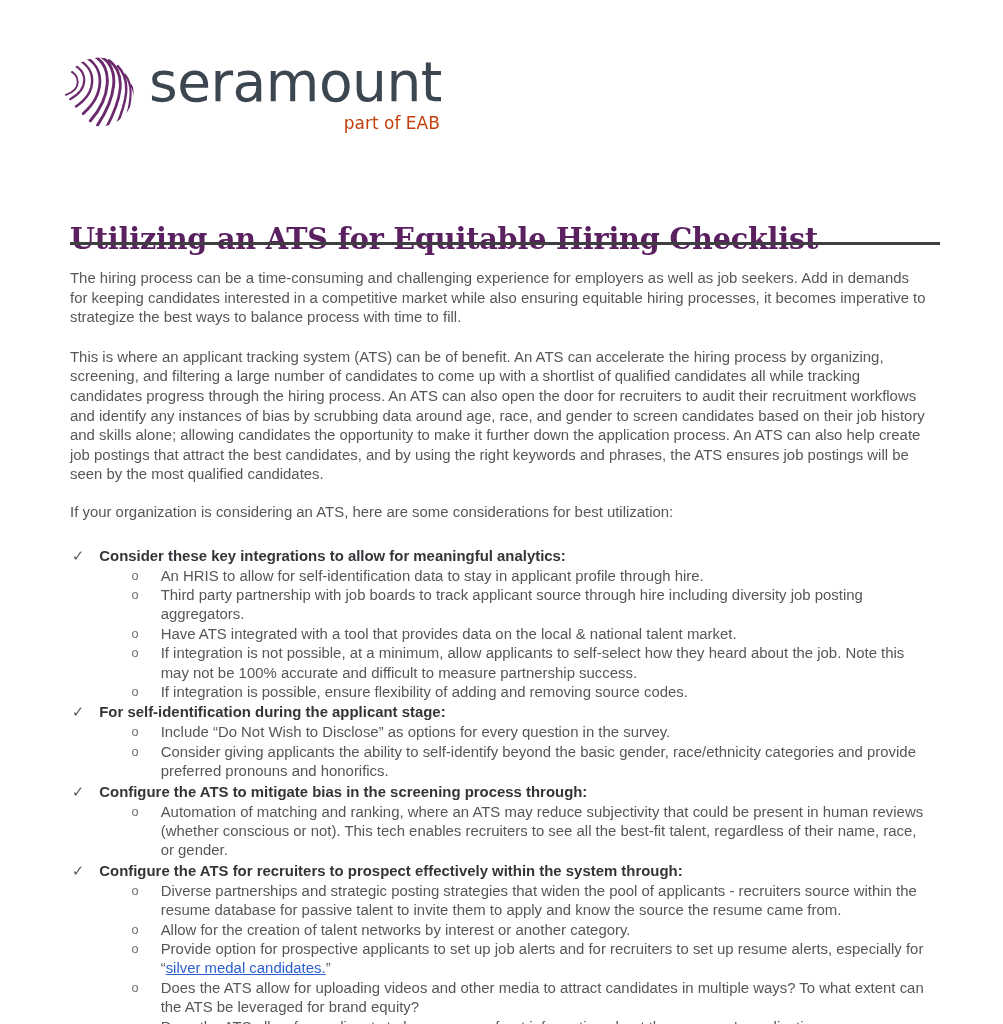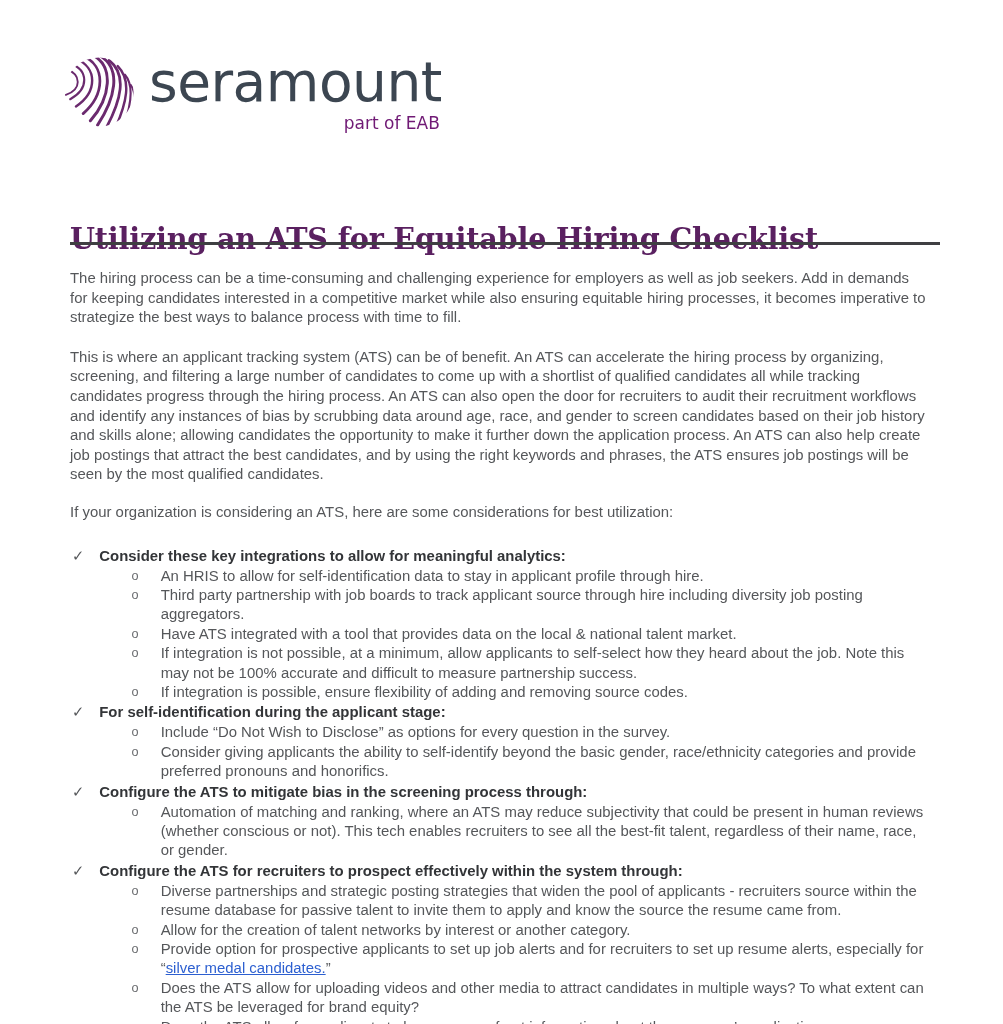--- a/index.html
+++ b/index.html
@@ -47,21 +47,21 @@
     font-size: 55px;
     line-height: 60px;
     letter-spacing: -0.5px;
     color: #3c4651;
     font-weight: 400;
   }
   .logo-tagline {
     font-family: "DejaVu Sans", sans-serif;
     font-size: 17px;
     line-height: 20px;
-    color: #701a75;
+    color: #c2410c;
     margin-top: 1px;
     padding-right: 2px;
   }
 
   
   .doc-title {
     position: absolute;
     left: 70px;
     top: 201px;
     font-family: "DejaVu Serif", serif;

